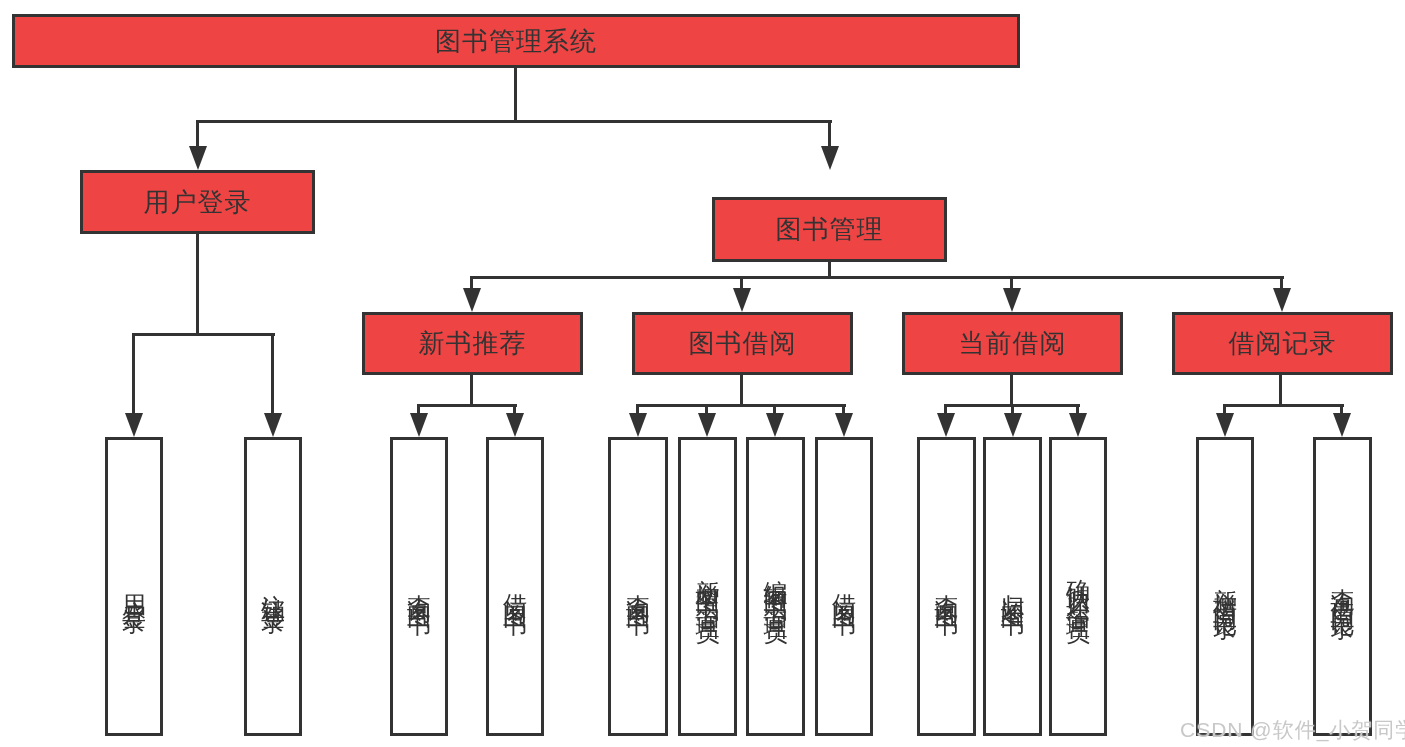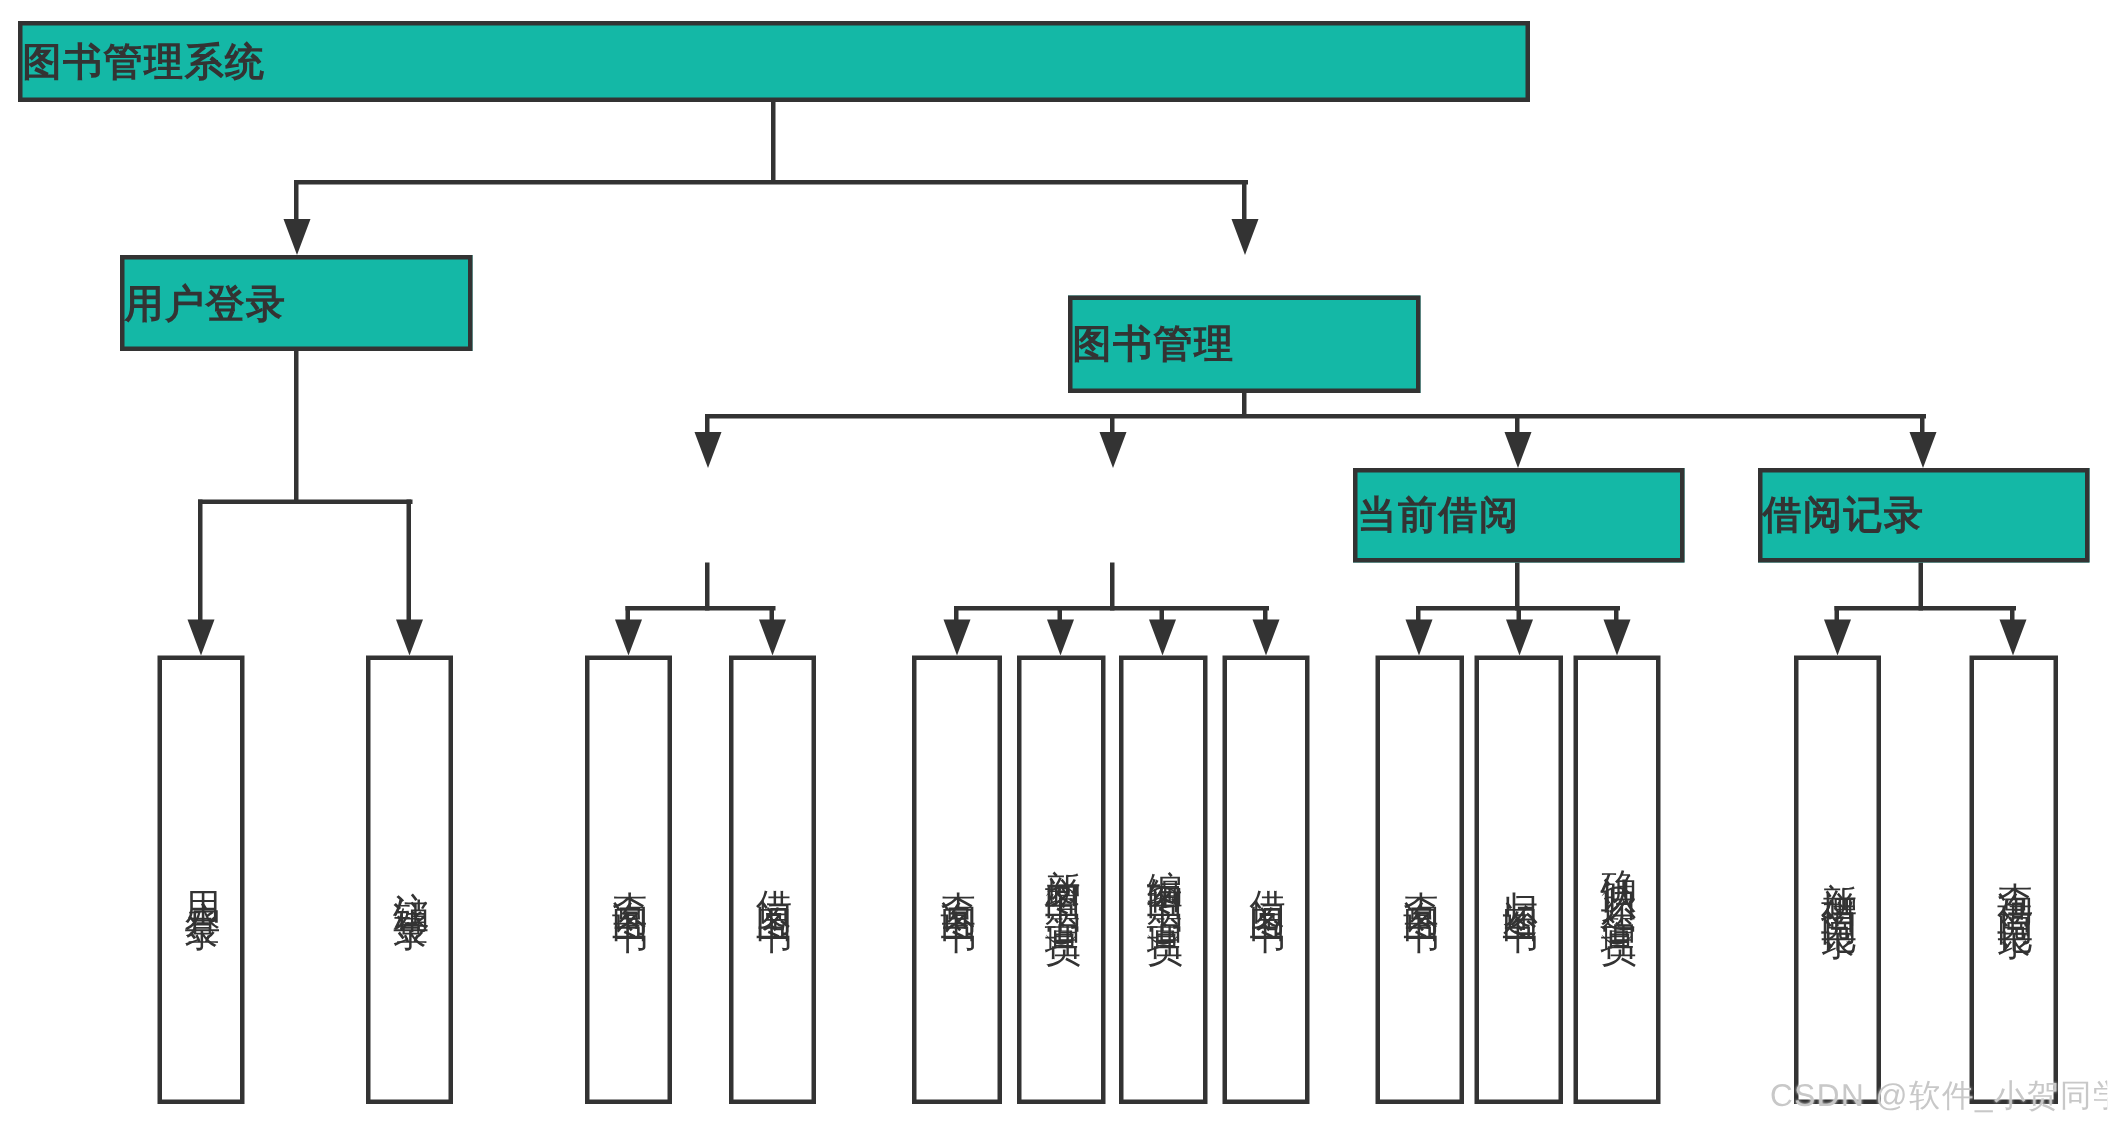--- a/index.html
+++ b/index.html
@@ -8,27 +8,26 @@
     width:1405px;height:747px;
     background:#ffffff;
     font-family:"Liberation Sans","DejaVu Sans",sans-serif;
     color:#333333;
     overflow:hidden;
   }
   .box{
     position:absolute;
     box-sizing:border-box;
     border:3px solid #333333;
-    background:#14b8a6;
-    display:flex;align-items:center;
+    background:#ef4444;
+    display:flex;align-items:center;justify-content:center;
     font-size:26px;
     letter-spacing:1px;
     color:#333333;
     white-space:nowrap;
-    font-weight:bold;
   }
   .vbox{
     position:absolute;
     box-sizing:border-box;
     border:3px solid #333333;
     background:#ffffff;
     top:437px;height:299px;
     display:flex;align-items:center;justify-content:center;
     z-index:2;
   }
@@ -96,20 +95,26 @@
   <div class="hline" style="left:470px;top:276px;width:814px;"></div>
   <div class="vline" style="left:470px;top:276px;height:16px;"></div>
   <div class="ahead" style="left:463px;top:288px;"></div>
   <div class="vline" style="left:740px;top:276px;height:16px;"></div>
   <div class="ahead" style="left:733px;top:288px;"></div>
   <div class="vline" style="left:1010px;top:276px;height:16px;"></div>
   <div class="ahead" style="left:1003px;top:288px;"></div>
   <div class="vline" style="left:1280px;top:276px;height:16px;"></div>
   <div class="ahead" style="left:1273px;top:288px;"></div>
 
+  <div class="box l3" style="left:362px;top:312px;width:221px;height:63px;">
+    <span>新书推荐</span>
+  </div>
+  <div class="box l3" style="left:632px;top:312px;width:221px;height:63px;">
+    <span>图书借阅</span>
+  </div>
   <div class="box l3" style="left:1172px;top:312px;width:221px;height:63px;">
     <span>借阅记录</span>
   </div>
   <div class="box l3" style="left:902px;top:312px;width:221px;height:63px;">
     <span>当前借阅</span>
   </div>
 
   <div class="vline" style="left:470px;top:375px;height:32px;"></div>
   <div class="hline" style="left:417px;top:404px;width:100px;"></div>
   <div class="vline" style="left:417px;top:404px;height:12px;"></div>

